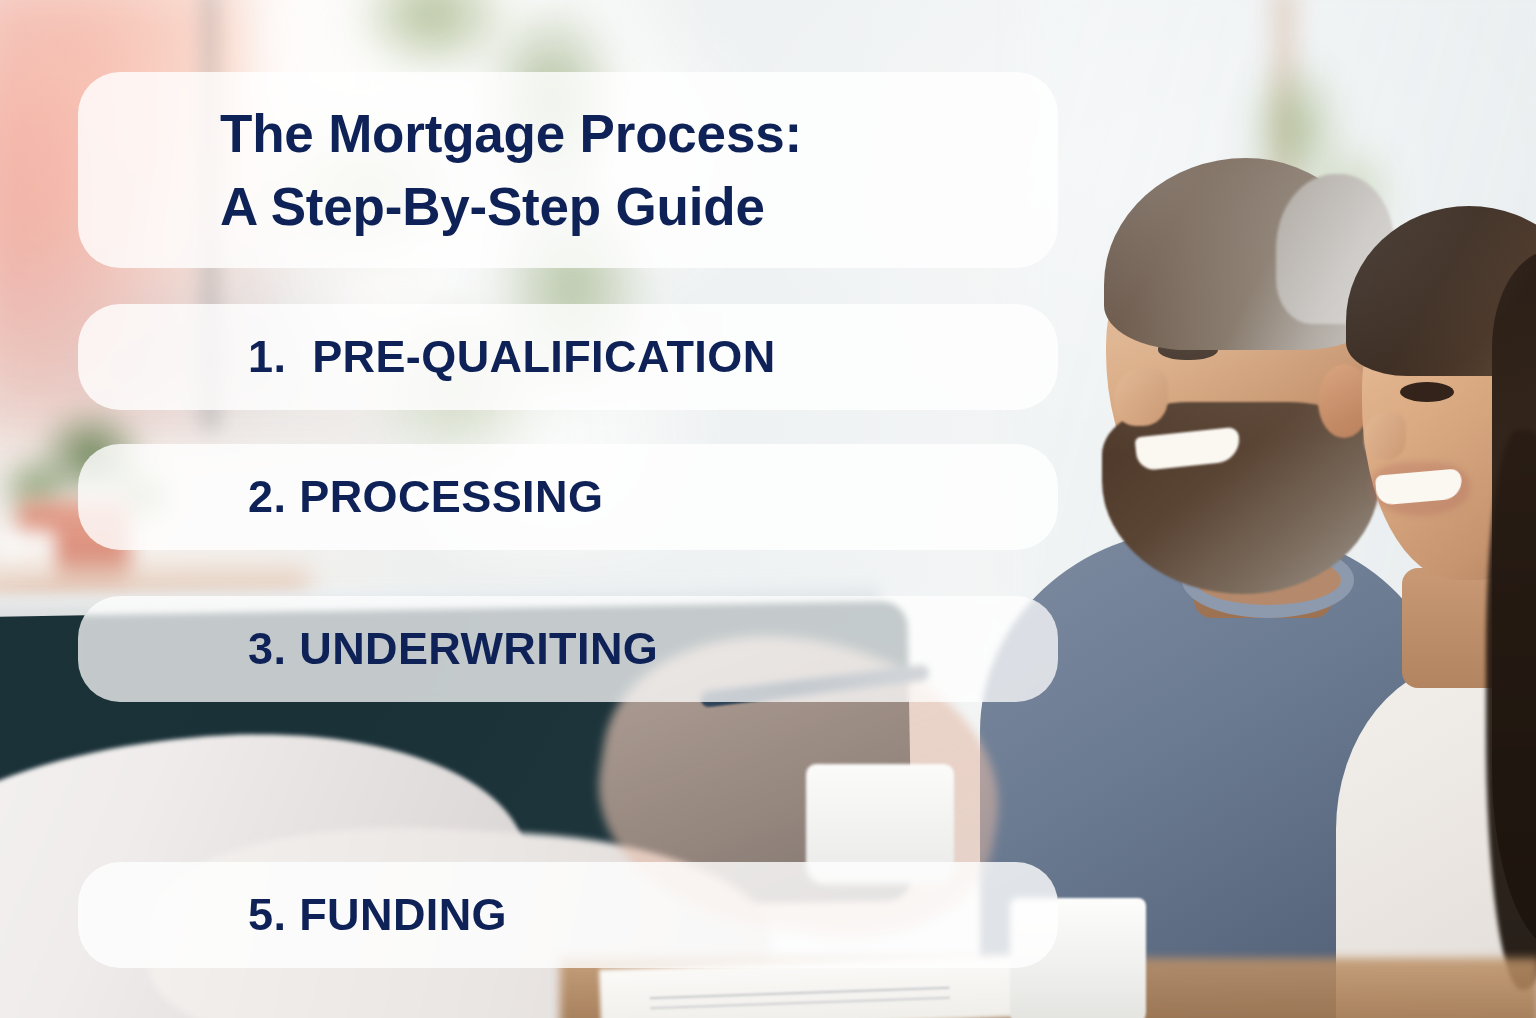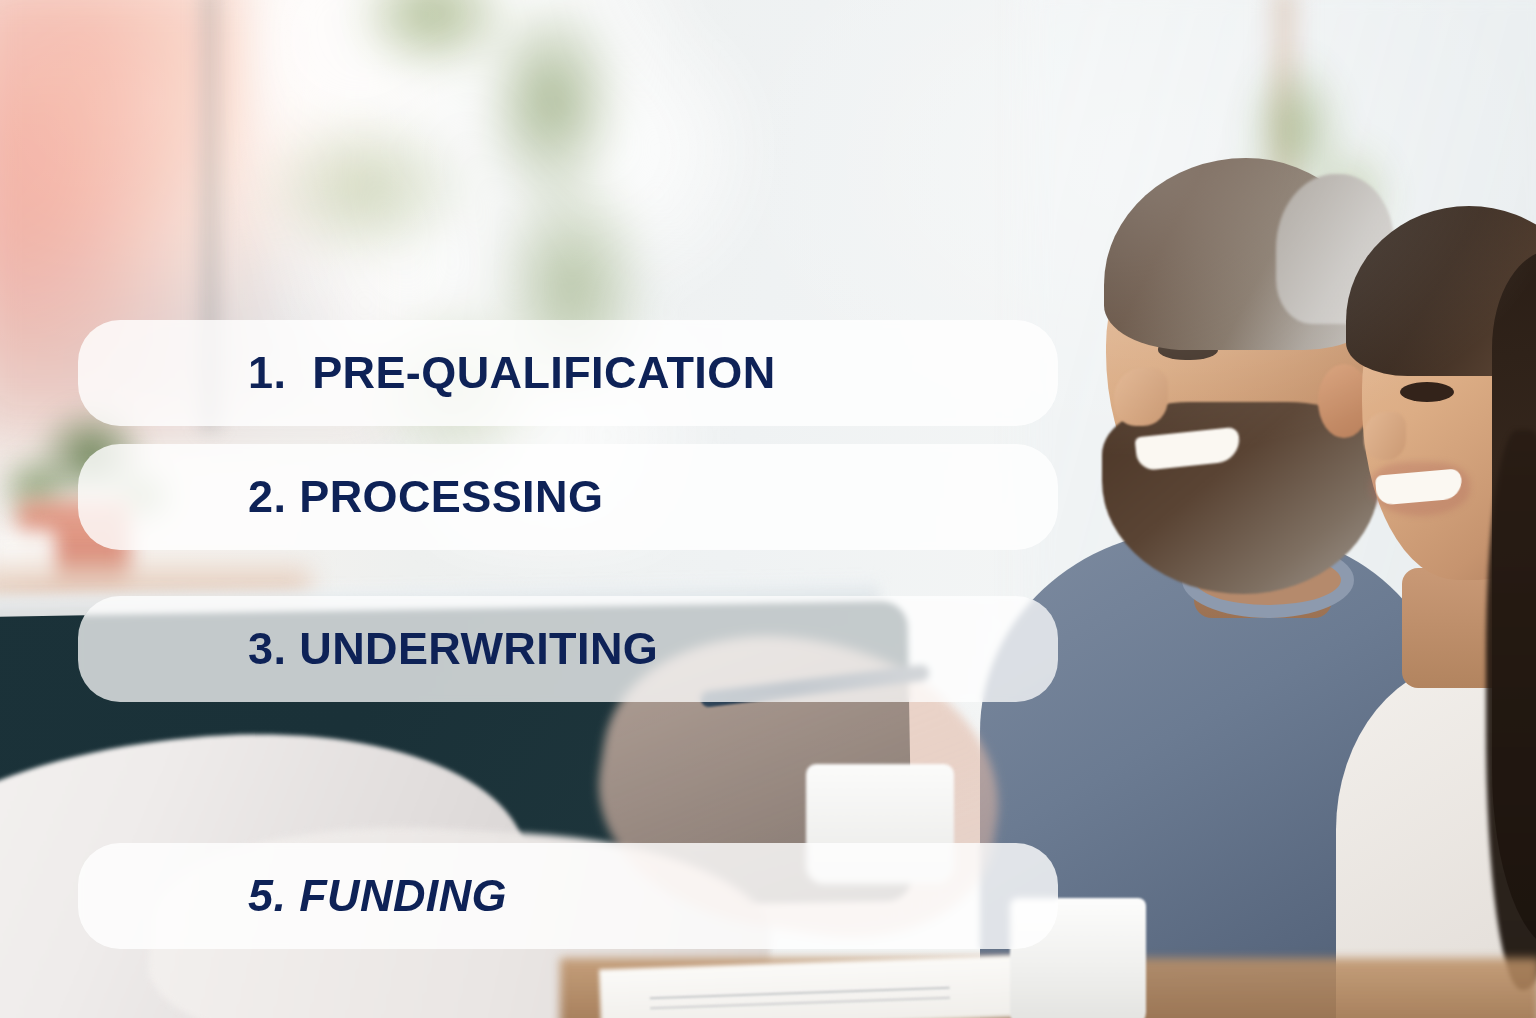--- a/index.html
+++ b/index.html
@@ -504,25 +504,25 @@
   }
 
   .card-step .step-text {
     color: #0e2257;
     font-size: 45px;
     font-weight: 700;
     letter-spacing: .4px;
     white-space: pre;
   }
 
-  .step-1 { top: 320px; background: rgba(255,255,255,.80); align-items: center; }
+  .step-1 { top: 304px; background: rgba(255,255,255,.80); align-items: center; }
   .step-2 { top: 444px; background: rgba(255,255,255,.80); }
   .step-3 { top: 596px; background: rgba(255,255,255,.74); }
   .step-4 { top: 724px; background: rgba(255,255,255,.80); }
-  .step-5 { top: 843px; background: rgba(255,255,255,.80); font-style: italic; }
+  .step-5 { top: 862px; background: rgba(255,255,255,.80); }
 </style>
 </head>
 <body>
 
 <div id="stage">
 
   <div class="photo">
     <div class="bg-room"></div>
     <div class="bg-floral"></div>
     <div class="bg-post"></div>
@@ -574,20 +574,24 @@
     <div class="bg-table"></div>
     <div class="bg-papers"></div>
     <div class="bg-paper-lines"></div>
     <div class="bg-mug-front"></div>
 
     <div class="bloom"></div>
   </div>
 
   <div class="cards">
 
+    <div class="card card-title">
+      <h1>The Mortgage Process:
+A Step-By-Step Guide</h1>
+    </div>
 
     <div class="card card-step step-1">
       <span class="step-text">1.  PRE-QUALIFICATION</span>
     </div>
 
     <div class="card card-step step-2">
       <span class="step-text">2. PROCESSING</span>
     </div>
 
     <div class="card card-step step-3">

